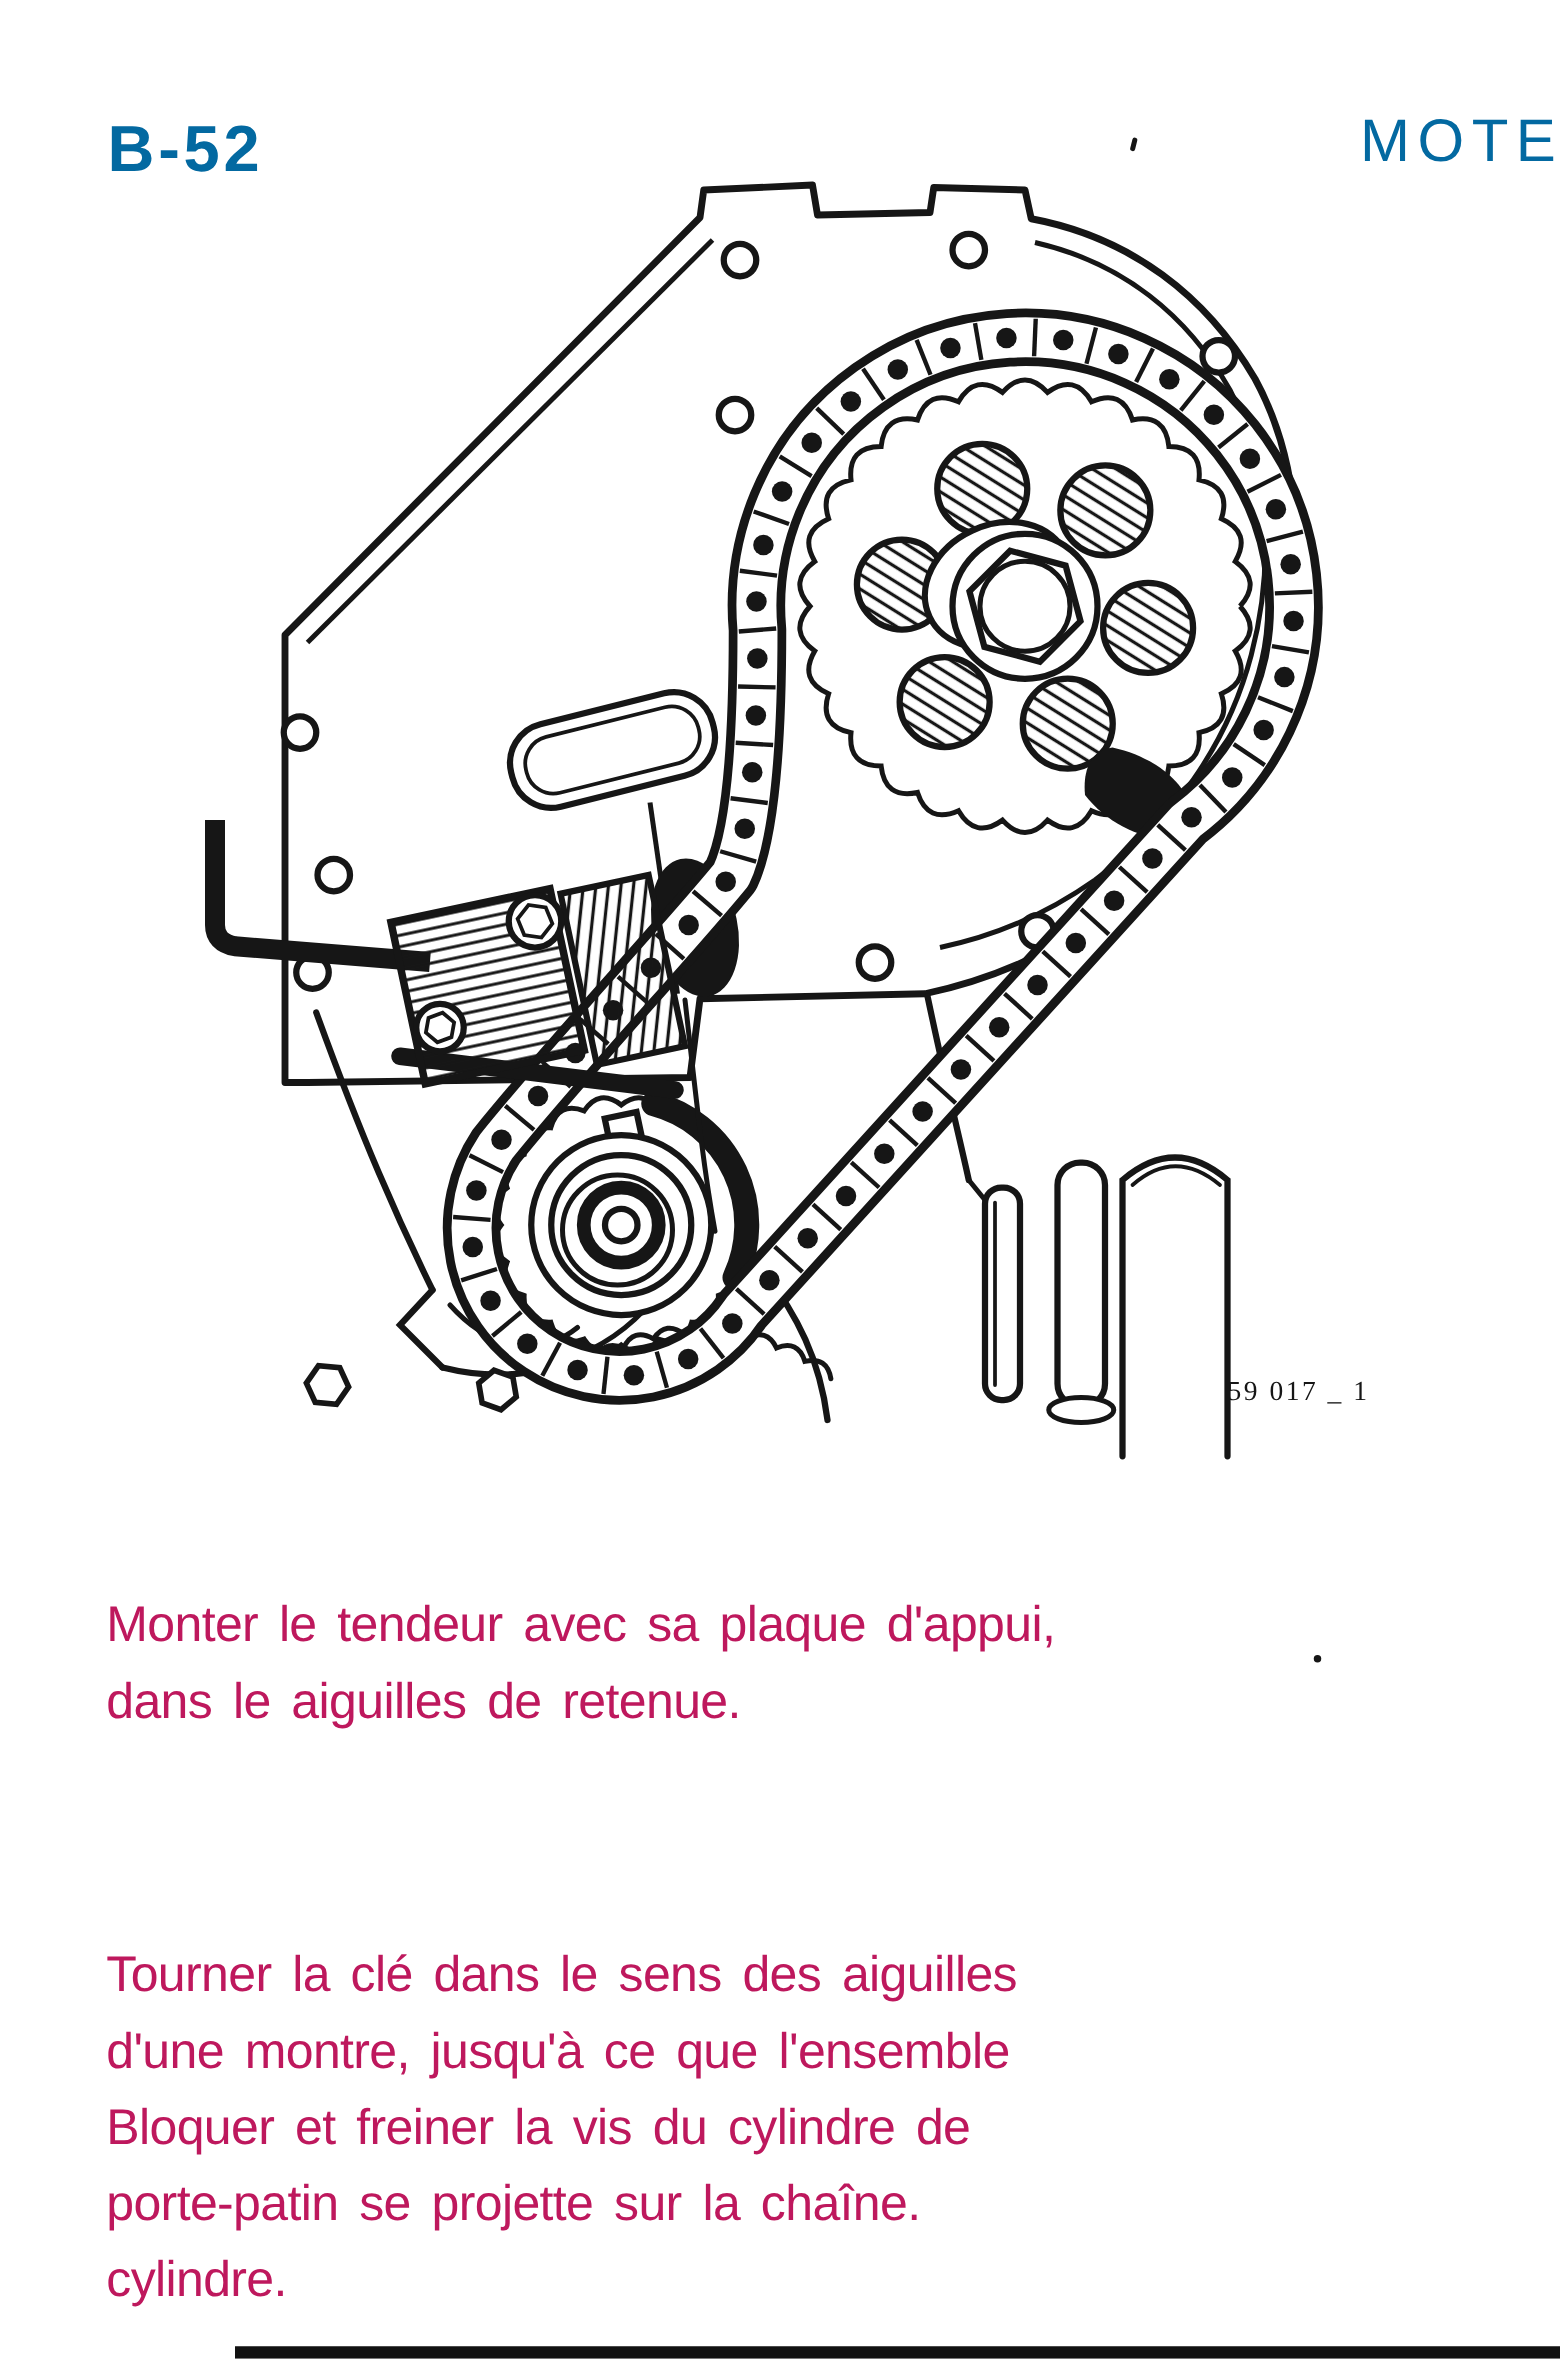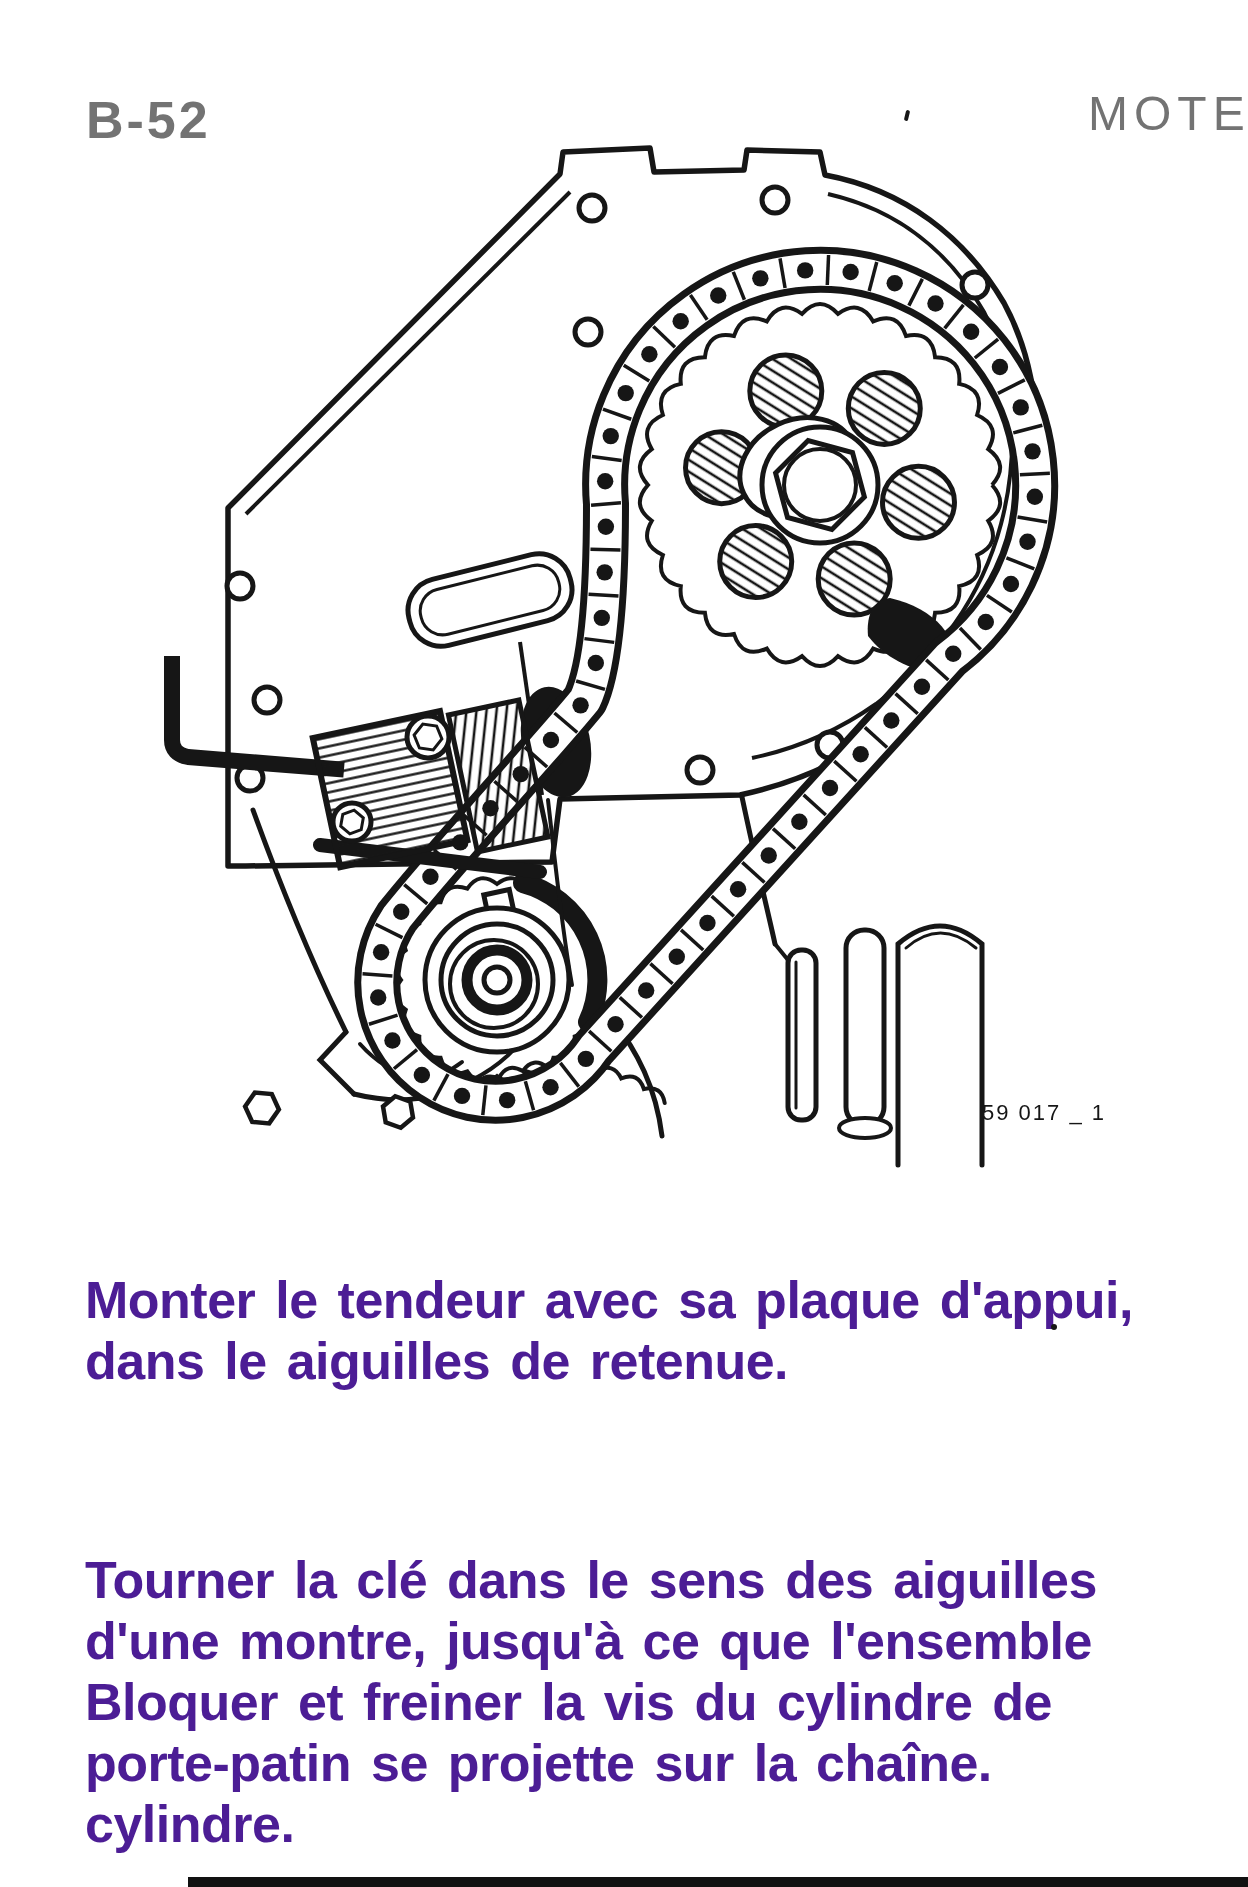--- a/index.html
+++ b/index.html
@@ -5,34 +5,34 @@
   html,body{margin:0;padding:0;}
   body{
     position:relative;width:1248px;height:1887px;
     background:#ffffff;overflow:hidden;
     color:#161616;
     font-family:"Liberation Sans",sans-serif;
   }
   .hdr{
     position:absolute;white-space:nowrap;
     font-family:"Liberation Sans",sans-serif;
-    color:#737373;
+    color:#0369a1;
   }
   #page-number{left:86px;top:90px;font-size:52px;font-weight:700;letter-spacing:3px;}
   #header-right{left:1088px;top:86px;font-size:48px;font-weight:500;letter-spacing:6px;width:200px;overflow:hidden;}
   .para{position:absolute;left:85px;}
   .line{
-    font-size:52px;line-height:61px;letter-spacing:-0.5px;word-spacing:6px;
-    white-space:nowrap;color:#4c1d95;font-weight:700;
+    font-size:40px;line-height:61px;letter-spacing:-0.5px;word-spacing:6px;
+    white-space:nowrap;color:#be185d;font-weight:400;
   }
   #para1{top:1270px;}
   #para2{top:1550px;}
   #figure-label{
     position:absolute;left:982px;top:1100px;
-    font-family:Liberation Sans, sans-serif;font-size:22px;letter-spacing:2px;
+    font-family:Liberation Serif, serif;font-size:22px;letter-spacing:2px;
     color:#161616;white-space:nowrap;
   }
   #diagram{position:absolute;left:0;top:0;color:#161616;}
   .speck{position:absolute;background:#161616;}
   #speck-1{left:905px;top:110px;width:4px;height:11px;transform:rotate(14deg);border-radius:2px;}
   #speck-2{left:1051px;top:1324px;width:6px;height:6px;border-radius:3px;}
   #bottom-bar{position:absolute;left:188px;top:1877px;width:1060px;height:10px;background:#111111;}
 </style>
 </head>
 <body style="background: rgb(255, 255, 255); color: rgb(22, 22, 22);">

